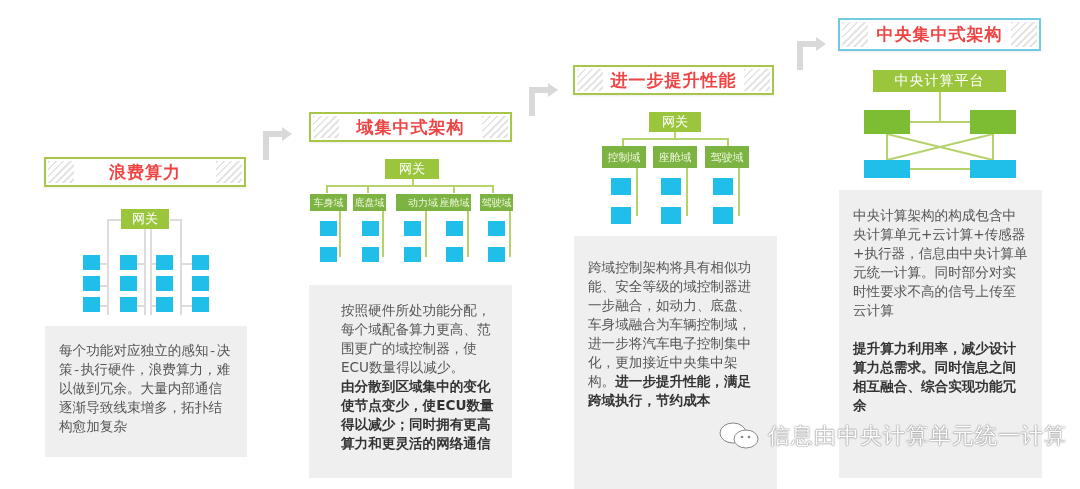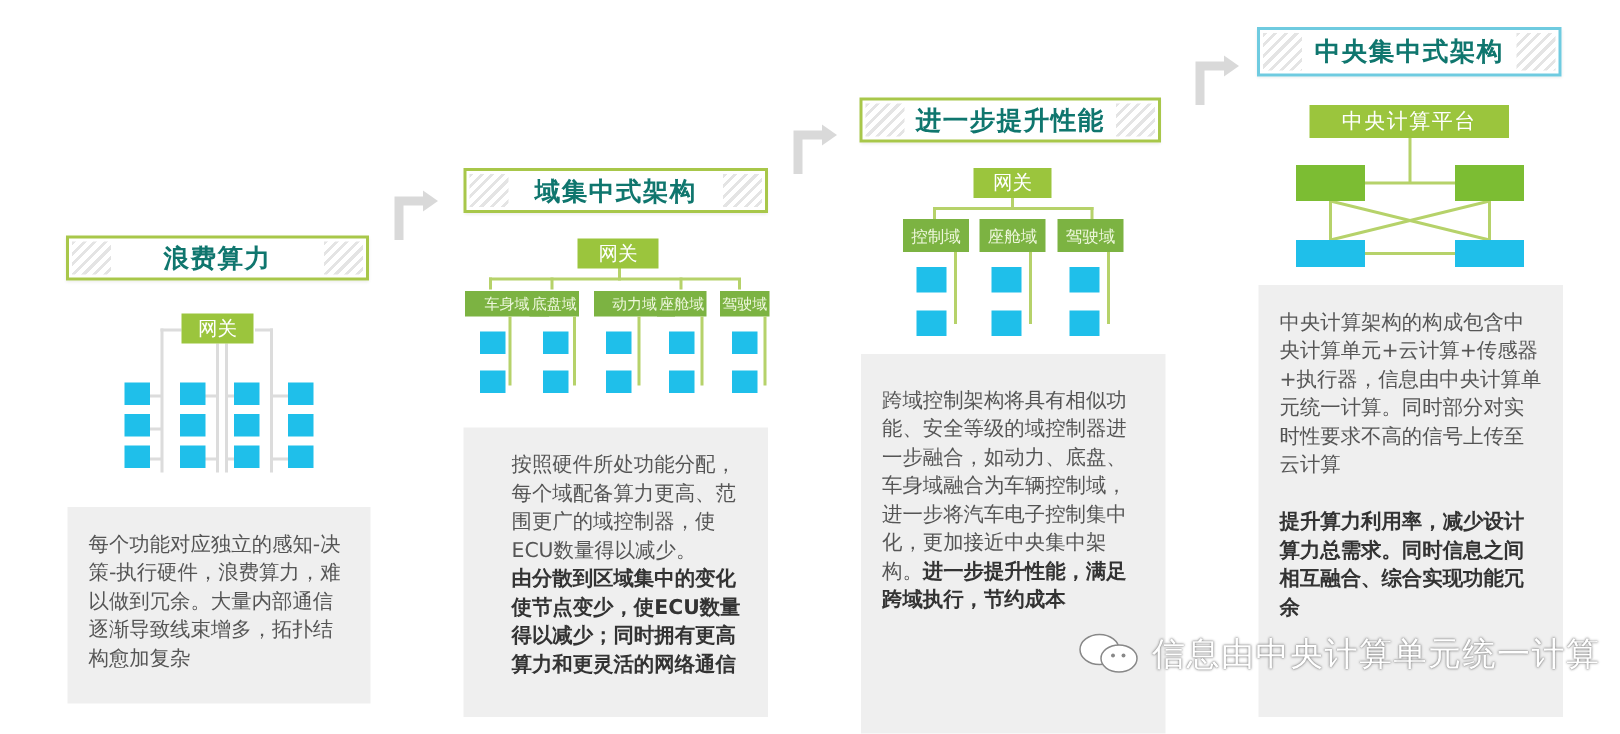--- a/index.html
+++ b/index.html
@@ -5,21 +5,21 @@
   html, body { margin: 0; padding: 0; }
   body {
     width: 1080px; height: 489px; background: #ffffff; position: relative; overflow: hidden;
     font-family: "DejaVu Sans", "Liberation Sans", sans-serif;
   }
   .abs { position: absolute; }
   .title-box {
     position: absolute; height: 30px; box-sizing: border-box;
     border: 2px solid #a8c74a; background: #fff;
     display: flex; align-items: center; justify-content: center;
-    font-weight: bold; font-size: 17px; color: #0f766e; letter-spacing: 1px;
+    font-weight: bold; font-size: 17px; color: #ef4444; letter-spacing: 1px;
     box-shadow: 0 1px 2px rgba(0,0,0,0.08);
   }
   .title-box.blue { border-color: #6fcbe0; }
   .title-box::before, .title-box::after {
     content: ""; position: absolute; top: 2px; bottom: 2px; width: 26px;
     background: repeating-linear-gradient(135deg, #e4e4e4 0 2px, #ffffff 2px 5px);
   }
   .title-box::before { left: 2px; }
   .title-box::after { right: 2px; }
   .title-box span { position: relative; z-index: 1; }
@@ -82,41 +82,41 @@
   <div class="sq" style="left:120px;top:255px;width:17px;height:15px;"></div>
   <div class="sq" style="left:120px;top:276px;width:17px;height:15px;"></div>
   <div class="sq" style="left:120px;top:297px;width:17px;height:15px;"></div>
   <div class="sq" style="left:156px;top:255px;width:17px;height:15px;"></div>
   <div class="sq" style="left:156px;top:276px;width:17px;height:15px;"></div>
   <div class="sq" style="left:156px;top:297px;width:17px;height:15px;"></div>
   <div class="sq" style="left:192px;top:255px;width:17px;height:15px;"></div>
   <div class="sq" style="left:192px;top:276px;width:17px;height:15px;"></div>
   <div class="sq" style="left:192px;top:297px;width:17px;height:15px;"></div>
 </div>
-<div class="desc" style="left:45px;top:338px;width:202px;height:131px;">
+<div class="desc" style="left:45px;top:326px;width:202px;height:131px;font-family:Liberation Mono, monospace;">
   <p>每个功能对应独立的感知-决策-执行硬件，浪费算力，难以做到冗余。大量内部通信逐渐导致线束增多，拓扑结构愈加复杂</p>
 </div>
 
 <svg class="arrow" style="left:262px;top:126px;" viewBox="0 0 40 40">
   <path d="M4 34 V8 H22" fill="none" stroke="#d9d9d9" stroke-width="6"></path>
   <path d="M20 1 L30 8 L20 15 Z" fill="#d9d9d9"></path>
 </svg>
 
 <div class="title-box" style="left:309px;top:112px;width:203px;">
   <span>域集中式架构</span>
 </div>
 <div>
   <div class="ln" style="left:326px;top:185px;width:166px;height:2px;"></div>
   <div class="ln" style="left:412px;top:177px;width:2px;height:10px;"></div>
   <div class="ln" style="left:326px;top:185px;width:2px;height:8px;"></div>
   <div class="ln" style="left:367px;top:185px;width:2px;height:8px;"></div>
   <div class="ln" style="left:453px;top:185px;width:2px;height:8px;"></div>
   <div class="ln" style="left:492px;top:185px;width:2px;height:8px;"></div>
   <div class="gw" style="left:385px;top:159px;width:54px;height:20px;">网关</div>
-  <div class="dom" style="left:310px;top:194px;width:56px;">车身域</div>
+  <div class="dom" style="left:310px;top:194px;width:37px;">车身域</div>
   <div class="dom" style="left:353px;top:194px;width:33px;">底盘域</div>
   <div class="dom" style="left:396px;top:194px;width:54px;">动力域</div>
   <div class="dom" style="left:438px;top:194px;width:33px;">座舱域</div>
   <div class="dom" style="left:480px;top:194px;width:33px;">驾驶域</div>
 
   <div class="ln" style="left:339px;top:211px;width:2px;height:46px;"></div>
   <div class="ln" style="left:382px;top:211px;width:2px;height:46px;"></div>
   <div class="ln" style="left:425px;top:211px;width:2px;height:46px;"></div>
   <div class="ln" style="left:467px;top:211px;width:2px;height:46px;"></div>
   <div class="ln" style="left:509px;top:211px;width:2px;height:46px;"></div>

